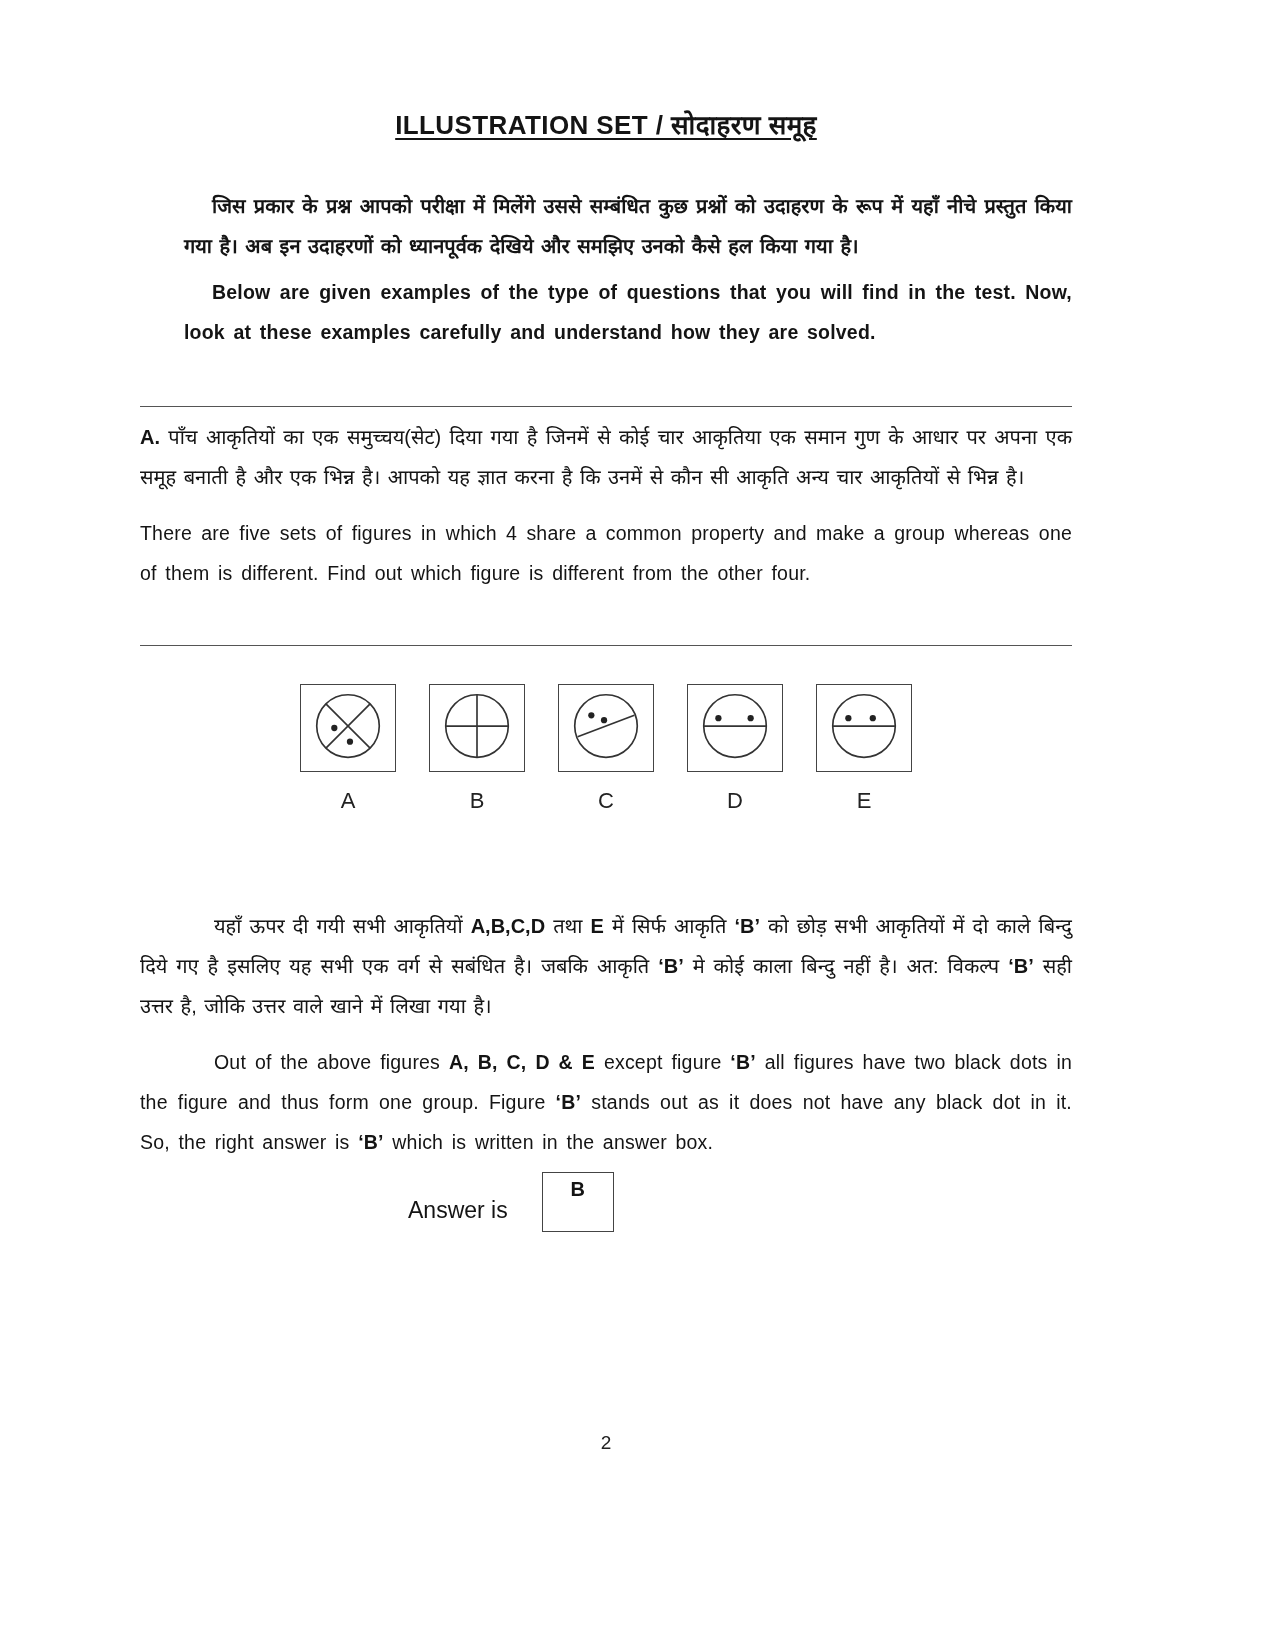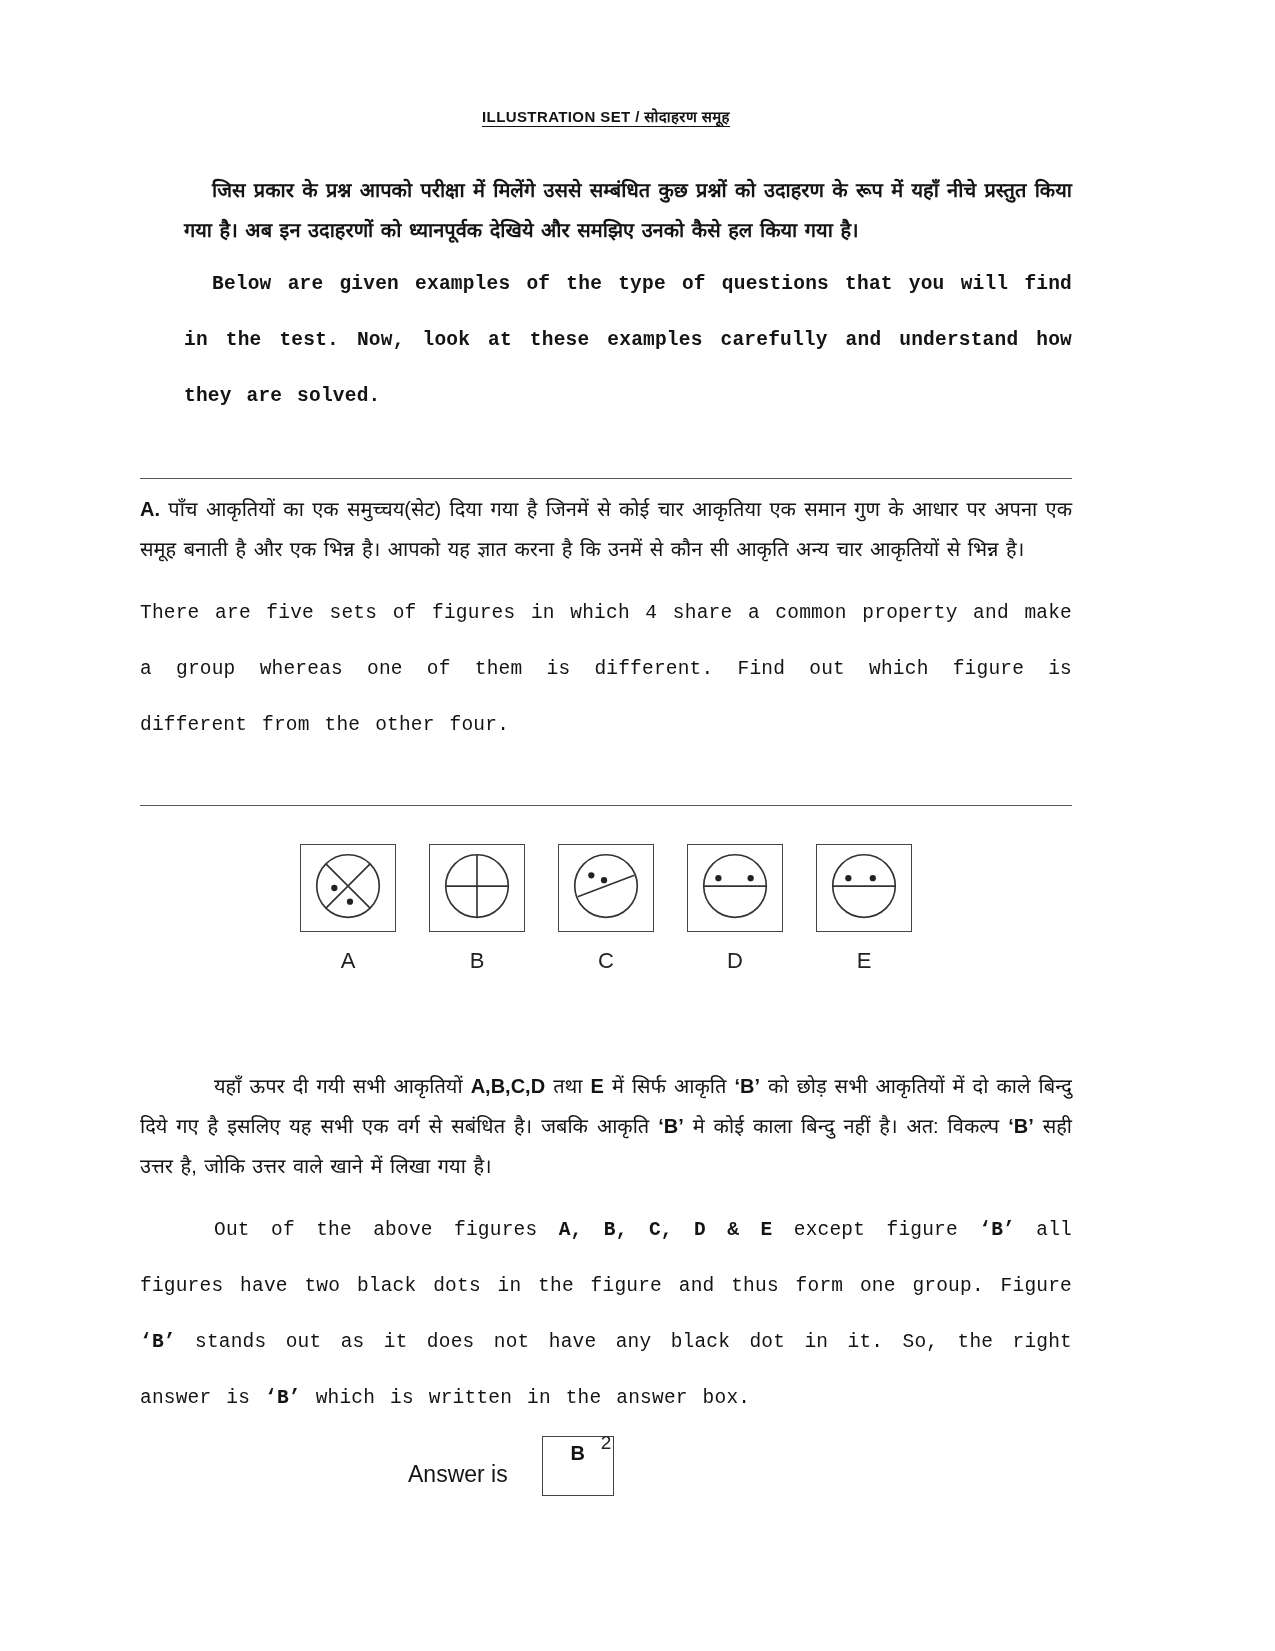--- a/index.html
+++ b/index.html
@@ -6,27 +6,27 @@
   body{
     width:1275px;height:1651px;
     background:#ffffff;
     font-family:"Liberation Sans","DejaVu Sans",sans-serif;
     color:#141414;
     position:relative;
     overflow:hidden;
   }
   .content{padding:106px 203px 0 140px;}
   .title{
-    font-size:15px;font-weight:700;text-align:center;
+    font-size:26px;font-weight:700;text-align:center;
     text-decoration:underline;text-underline-offset:4px;
     letter-spacing:.4px;
   }
   .para{font-size:19.5px;text-align:justify;margin:0;}
   .hi{font-size:20px;line-height:40px;word-spacing:2px;}
-  .en{line-height:56px;letter-spacing:.2px;word-spacing:3px;font-family:Liberation Mono, monospace;}
+  .en{line-height:40px;letter-spacing:.2px;word-spacing:3px;}
   .bold{font-weight:700;}
   .indent-sm{text-indent:28px;margin-left:44px;}
   .indent-lg{text-indent:74px;}
   .mt-intro{margin-top:44px;}
   .mt-en{margin-top:6px;}
   .rule{border:none;border-top:1.6px solid #555;margin:0;}
   .rule1{margin-top:54px;}
   .rule2{margin-top:52px;}
   .mt-secA{margin-top:10px;}
   .mt-secA-en{margin-top:16px;}

